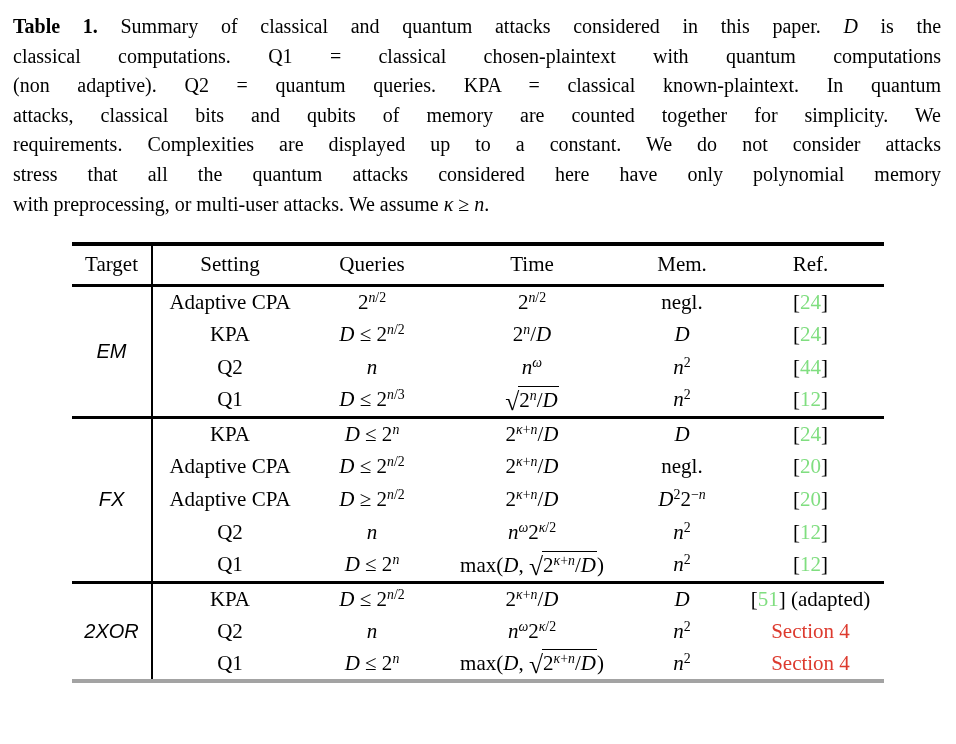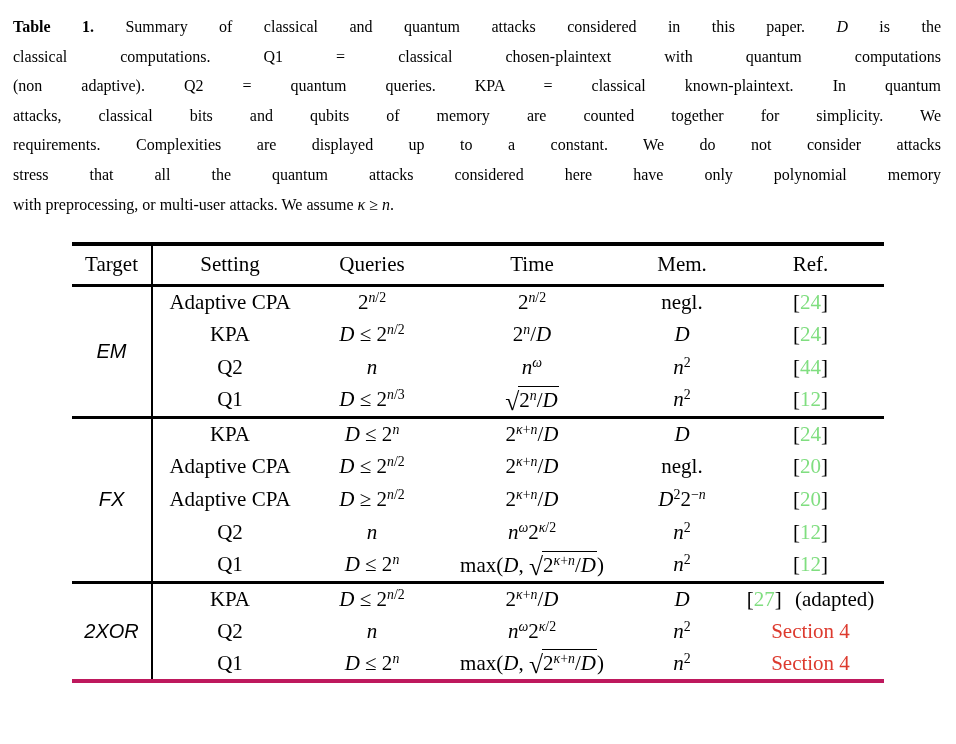--- a/index.html
+++ b/index.html
@@ -8,40 +8,40 @@
     width: 956px; height: 744px;
     background: #ffffff;
     color: #000000;
     font-family: "Liberation Serif", serif;
     overflow: hidden;
   }
   
   .caption {
     margin: 12px 15px 4px 13px;
     width: 928px;
-    font-size: 16px;
+    font-size: 20px;
     line-height: 29.6px;
   }
   .caption-line {
     text-align: justify;
     text-align-last: justify;
     white-space: normal;
   }
   .caption-line.last { text-align-last: left; }
   .caption b { font-weight: bold; }
   .caption i { font-style: italic; }
 
   
   table.attacks {
     margin: 23px 0 0 72px;
     width: 812px;
     border-collapse: collapse;
     table-layout: fixed;
     border-top: 4px solid #000;
-    border-bottom: 4px solid #be185d;
+    border-bottom: 4px solid #a3a3a3;
     font-size: 21px;
   }
   table.attacks thead { border-bottom: 3px solid #000; }
   table.attacks tbody + tbody { border-top: 3px solid #000; }
   table.attacks th {
     font-weight: normal;
     height: 41px;
     text-align: center;
     vertical-align: middle;
     padding: 0;
@@ -82,21 +82,21 @@
   .sqb {
     display: inline-block;
     border-top: 1.6px solid #000;
     padding: 1px 1px 0 1px;
     line-height: 1.15;
   }
   
   .cite-link { cursor: pointer; }
   .cite-num { color: var(--cite-green); }
   .sec-link { color: var(--sec-red); cursor: pointer; }
-  .ref-suffix { color: #000; padding-left: 8px; }
+  .ref-suffix { color: #000; }
 </style>
 </head>
 <body>
 
 <div class="caption" id="caption">
     <div class="caption-line"><b>Table 1.</b> Summary of classical and quantum attacks considered in this paper. <i>D</i> is the</div>
     <div class="caption-line">classical computations. Q1 = classical chosen-plaintext with quantum computations</div>
     <div class="caption-line">(non adaptive). Q2 = quantum queries. KPA = classical known-plaintext. In quantum</div>
     <div class="caption-line">attacks, classical bits and qubits of memory are counted together for simplicity. We</div>
     <div class="caption-line">requirements. Complexities are displayed up to a constant. We do not consider attacks</div>
@@ -192,21 +192,21 @@
         <td class="m"><span class="cite-link">[<span class="cite-num">12</span>]</span></td>
       </tr>
     </tbody>
     <tbody>
       <tr>
         <td class="target-cell" rowspan="3">2XOR</td>
         <td class="m">KPA</td>
         <td class="m"><i>D</i> ≤ 2<sup><i>n</i>/2</sup></td>
         <td class="m">2<sup><i>κ</i>+<i>n</i></sup>/<i>D</i></td>
         <td class="m"><i>D</i></td>
-        <td class="m"><span class="cite-link">[<span class="cite-num">27</span>]</span><span class="ref-suffix"> (adapted)</span></td>
+        <td class="m"><span class="cite-link">[<span class="cite-num">51</span>]</span><span class="ref-suffix"> (adapted)</span></td>
       </tr>
       <tr>
         <td class="m">Q2</td>
         <td class="m"><i>n</i></td>
         <td class="m"><i>n</i><sup><i>ω</i></sup>2<sup><i>κ</i>/2</sup></td>
         <td class="m"><i>n</i><sup>2</sup></td>
         <td class="m"><span class="sec-link">Section 4</span></td>
       </tr>
       <tr>
         <td class="m">Q1</td>

